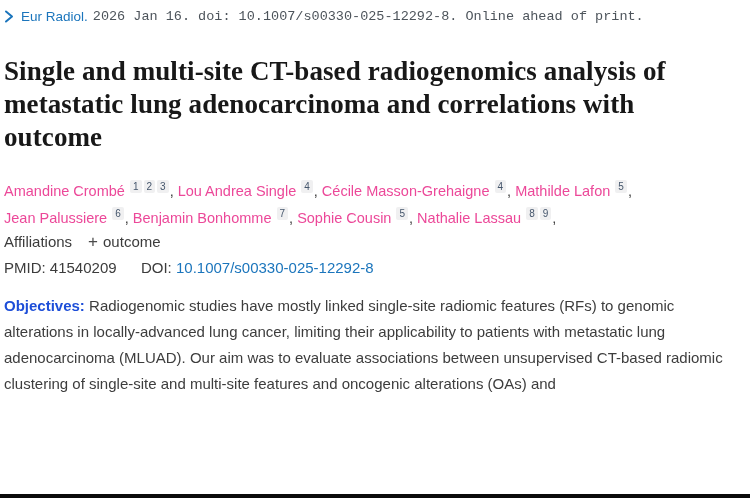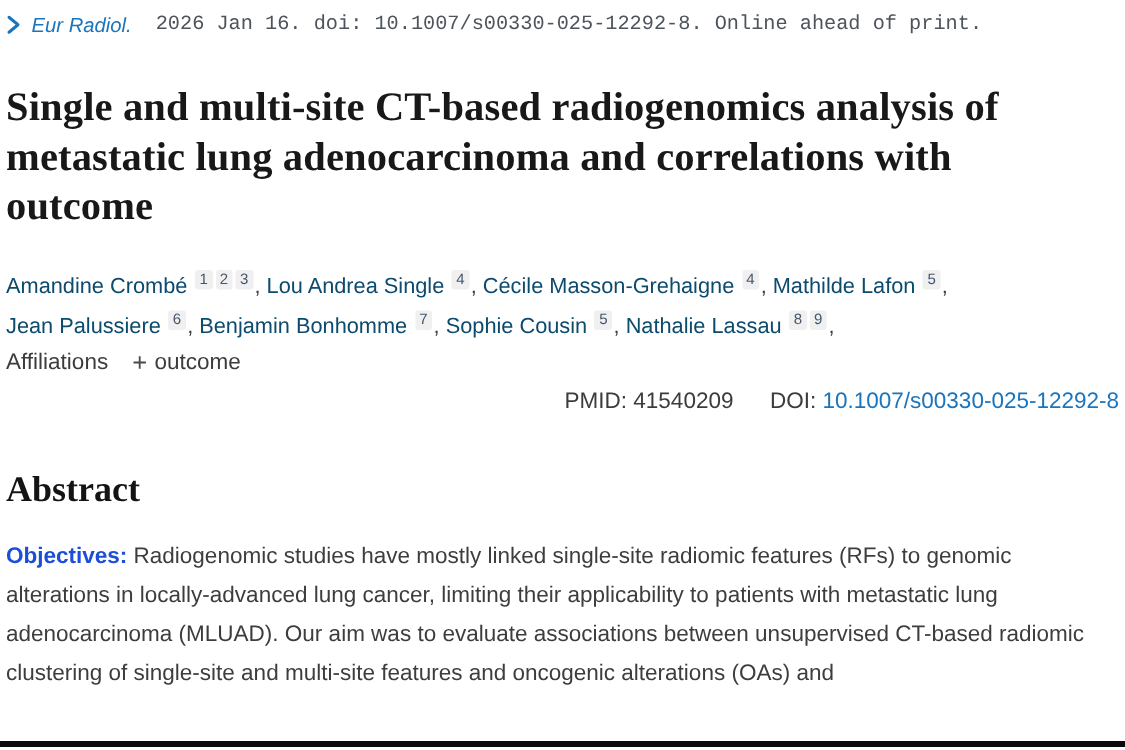--- a/index.html
+++ b/index.html
@@ -19,21 +19,21 @@
     align-items: center;
     font-size: 13.5px;
     color: #4d545b;
   }
   .chevron-btn {
     background: none; border: none; cursor: pointer;
     display: inline-flex; align-items: center;
     padding: 0; margin-right: 7px;
   }
   .journal-link {
-    color: #1b75bc; text-decoration: none; margin-right: 16px; cursor: pointer; font-style: italic;
+    color: #1b75bc; text-decoration: none; margin-right: 5px; cursor: pointer;
   }
   .citation-details { color: #4d545b; font-family: Liberation Mono, monospace; }
 
   
   .article-title {
     font-family: "Liberation Serif", serif;
     font-weight: 700;
     font-size: 27px;
     line-height: 33px;
     color: #181818;
@@ -43,21 +43,21 @@
   }
 
   
   .authors {
     margin-top: 24px;
     font-size: 14.5px;
     line-height: 27px;
     color: #3c3c3c;
     max-width: 745px;
   }
-  .author-link { color: #0c4a6e; text-decoration: none; cursor: pointer; }
+  .author-link { color: #ec4899; text-decoration: none; cursor: pointer; }
   .aff-sup {
     display: inline-block;
     background: #f0f0f1;
     color: #45566c;
     font-size: 10px;
     line-height: 13px;
     padding: 0 3px;
     margin: 0 1px;
     border-radius: 2px;
     text-align: center;
@@ -80,21 +80,20 @@
     font-size: 15px; color: #3c3c3c;
     font-family: "Liberation Sans", sans-serif;
   }
   .plus-glyph { font-size: 17px; color: #4a4a4a; margin-right: 5px; line-height: 1; }
 
   
   .ids-row {
     margin-top: 9px;
     font-size: 15px;
     color: #3c3c3c;
-    text-align: right;
   }
   .ids-row .gap { display: inline-block; width: 16px; }
   .doi-link { color: #1b75bc; text-decoration: none; cursor: pointer; }
 
   
   .abstract-heading {
     font-family: "Liberation Serif", serif;
     font-weight: 700;
     font-size: 24px;
     color: #141414;
@@ -174,21 +173,20 @@
   </div>
 
   <div class="ids-row">
     <span>PMID:</span>
     <span>41540209</span>
     <span class="gap"></span>
     <span>DOI:</span>
     <a class="doi-link">10.1007/s00330-025-12292-8</a>
   </div>
 
-  <h2 class="abstract-heading">Abstract</h2>
   <p class="abstract-text">
     <b>Objectives:</b>
     <span>Radiogenomic studies have mostly linked single-site radiomic features (RFs) to genomic alterations in locally-advanced lung cancer, limiting their applicability to patients with metastatic lung adenocarcinoma (MLUAD). Our aim was to evaluate associations between unsupervised CT-based radiomic clustering of single-site and multi-site features and oncogenic alterations (OAs) and</span>
   </p>
 
 </div>
 
 <div class="bottom-bar"></div>
 
 </body></html>

